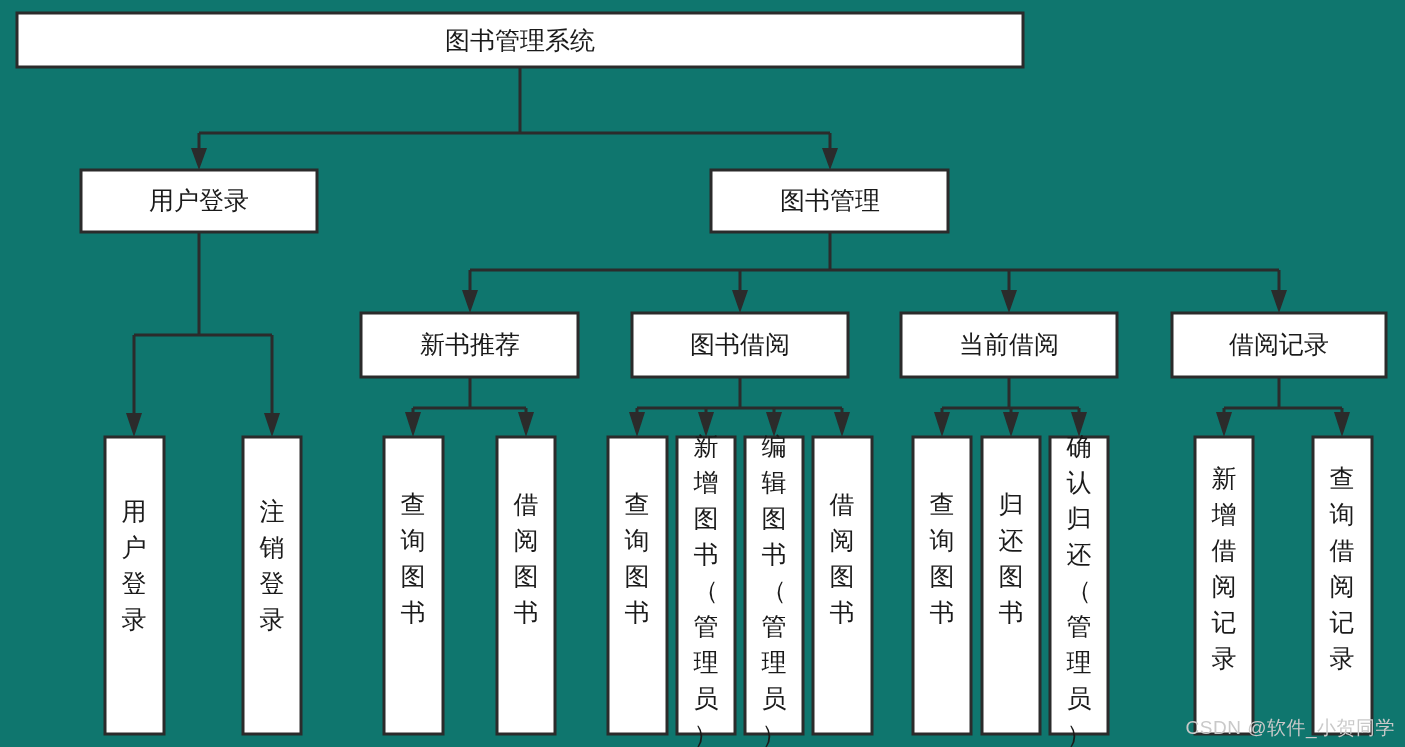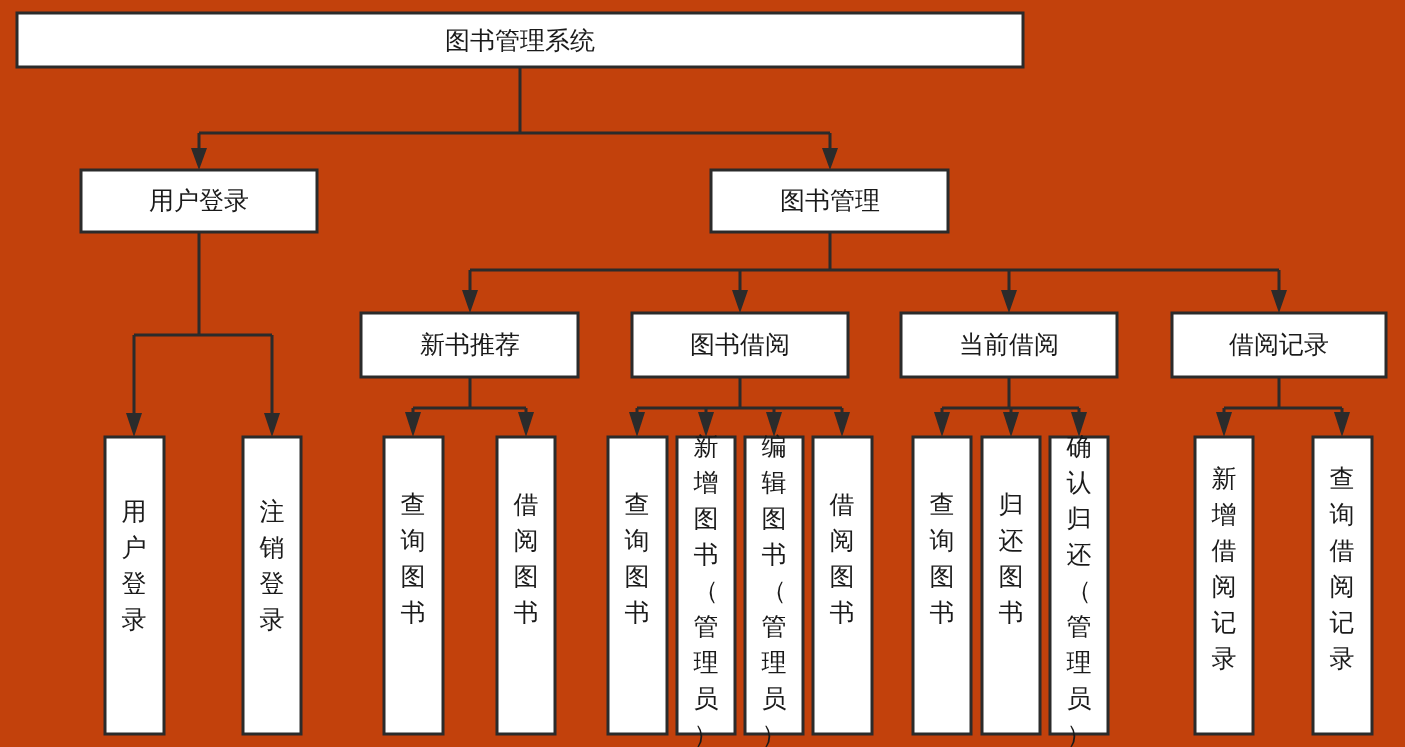--- a/index.html
+++ b/index.html
@@ -11,21 +11,21 @@
   body {
     width: 1405px;
     height: 747px;
     font-family: "Liberation Sans", "DejaVu Sans", sans-serif;
     overflow: hidden;
   }
   #diagram-root {
     position: relative;
     width: 1405px;
     height: 747px;
-    background: #c2410c;
+    background: #0f766e;
   }
   svg#flowchart {
     display: block;
     width: 1405px;
     height: 747px;
   }
   .node-box {
     fill: #ffffff;
     stroke: #2b2b2b;
     stroke-width: 3;
@@ -231,13 +231,14 @@
       <text class="node-label-vertical" x="1224" y="487"><tspan x="1224" y="487">新</tspan><tspan x="1224" y="523">增</tspan><tspan x="1224" y="559">借</tspan><tspan x="1224" y="595">阅</tspan><tspan x="1224" y="631">记</tspan><tspan x="1224" y="667">录</tspan></text>
     </g>
 
     <g>
       <rect class="node-box" x="1313" y="437" width="59" height="297"></rect>
       <text class="node-label-vertical" x="1342" y="487"><tspan x="1342" y="487">查</tspan><tspan x="1342" y="523">询</tspan><tspan x="1342" y="559">借</tspan><tspan x="1342" y="595">阅</tspan><tspan x="1342" y="631">记</tspan><tspan x="1342" y="667">录</tspan></text>
     </g>
 
   </svg>
 
+  <div class="watermark">CSDN @软件_小贺同学</div>
 </div>
 
 </body></html>

